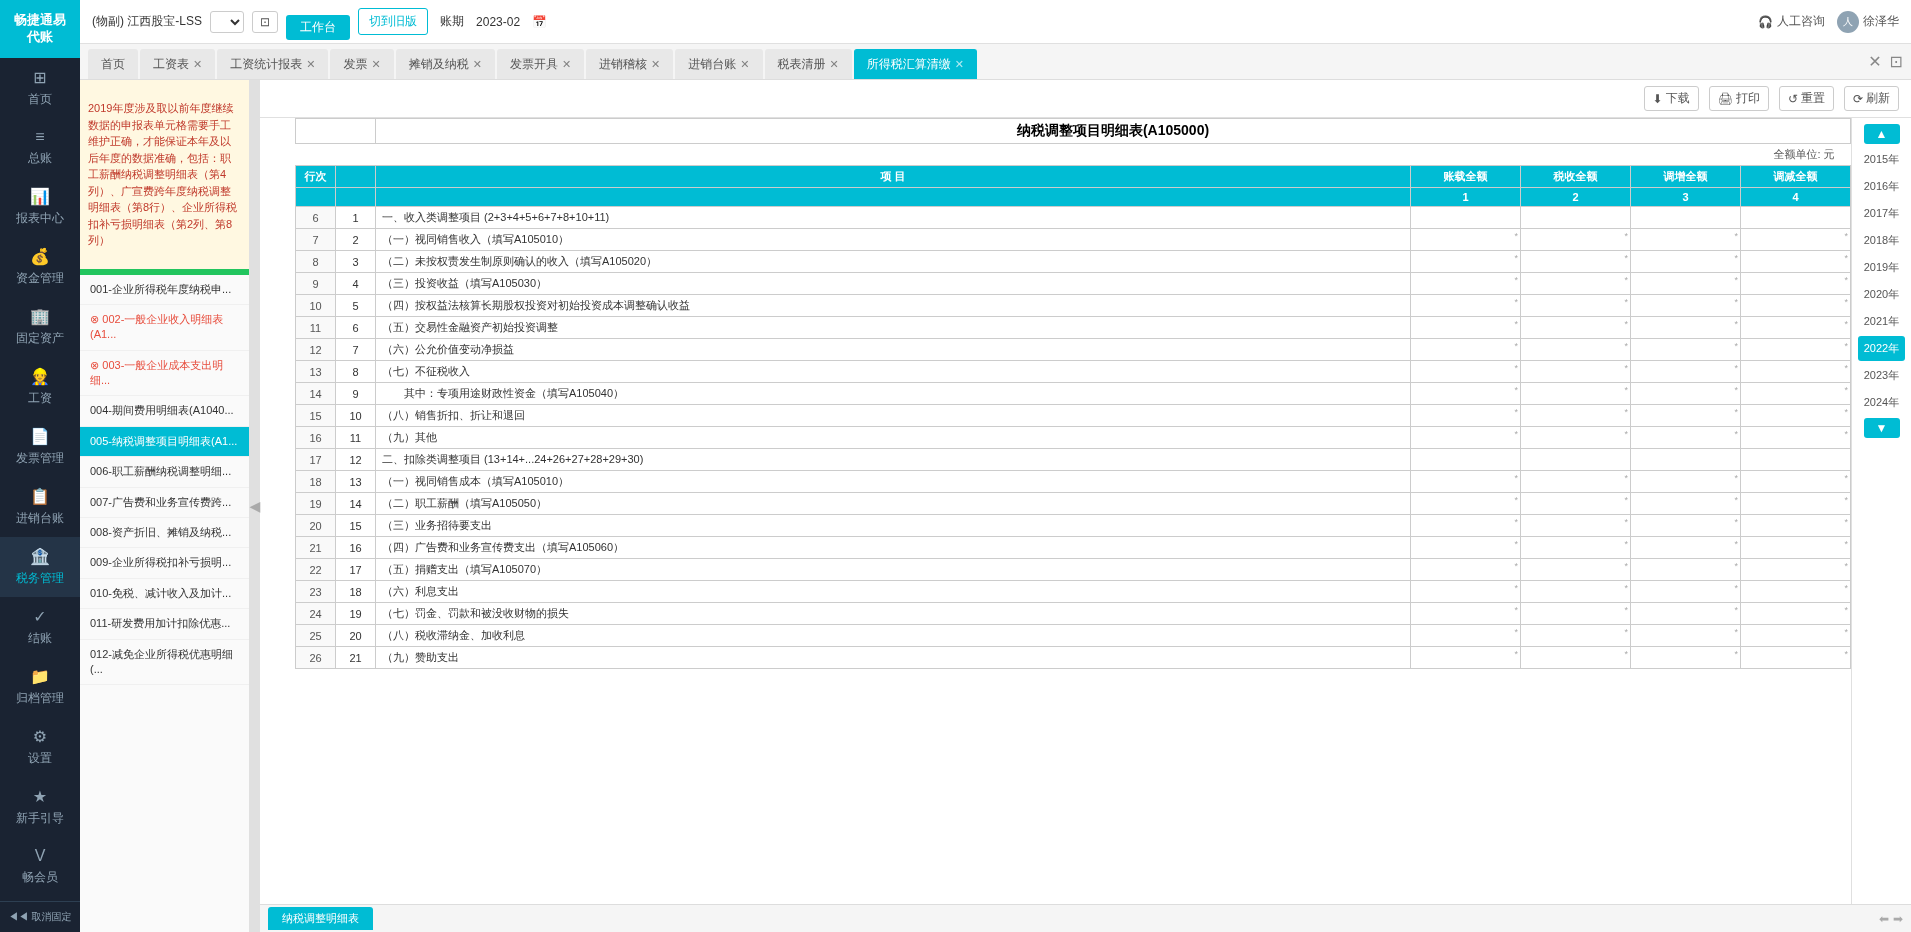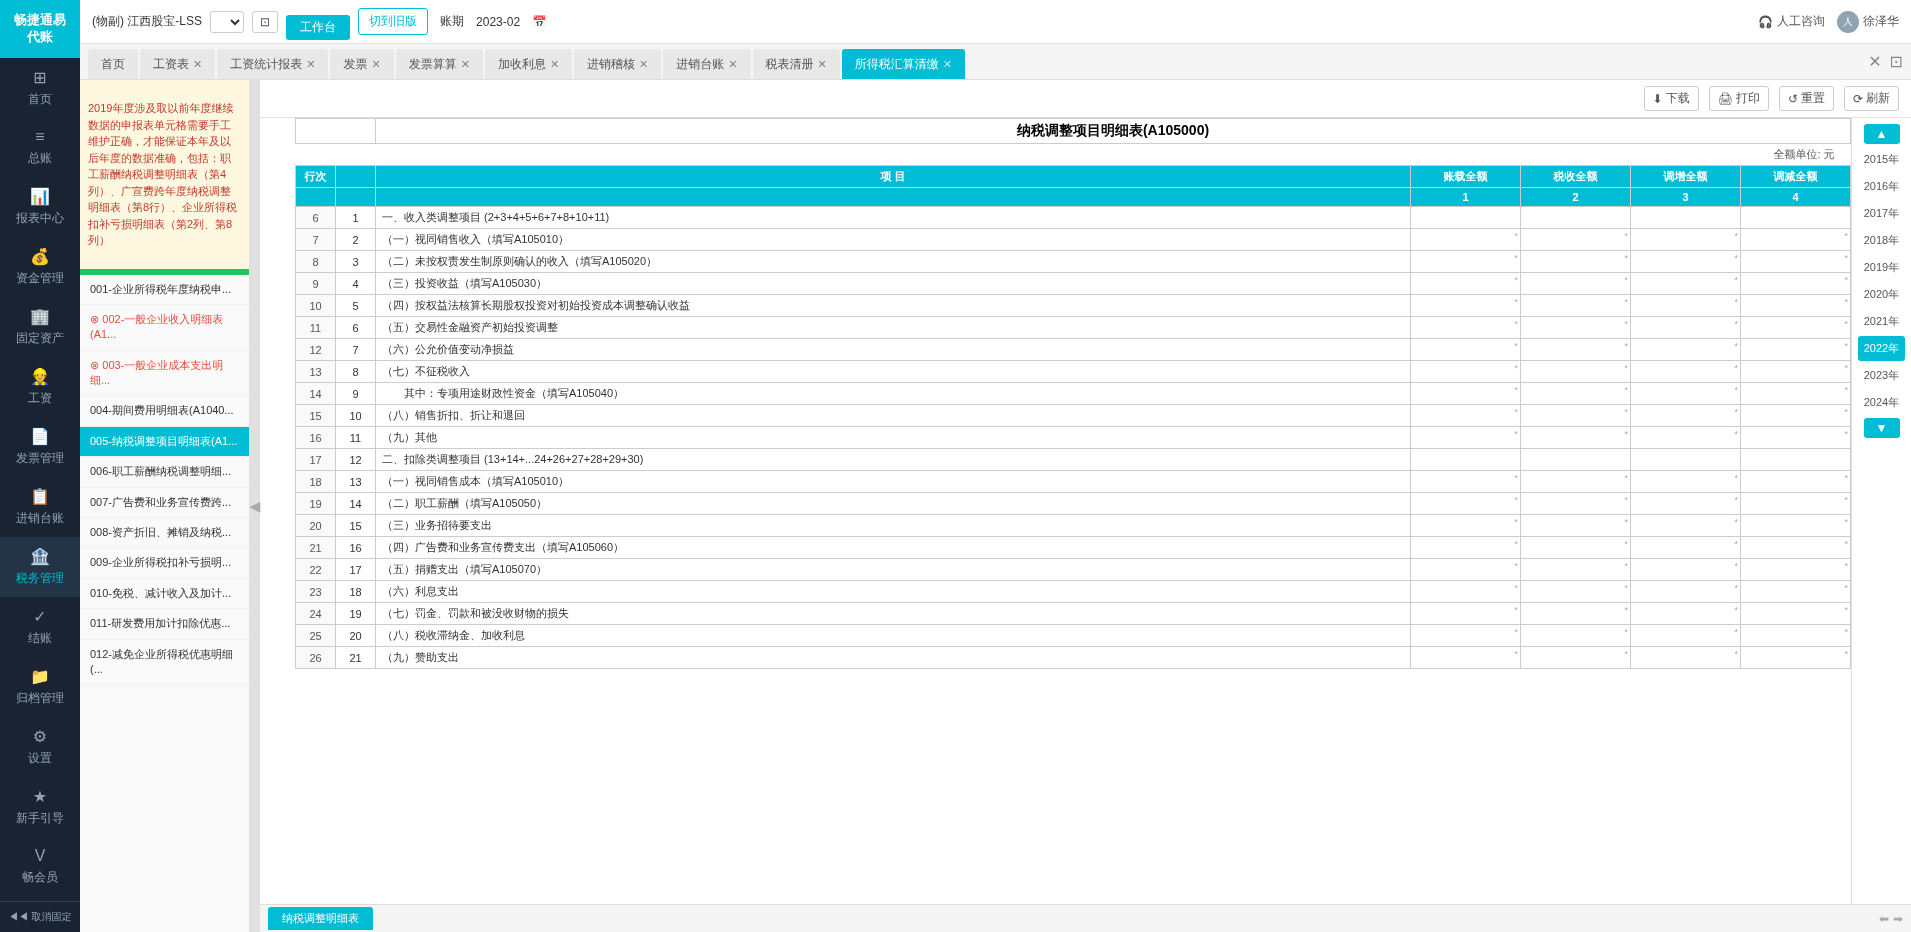--- a/index.html
+++ b/index.html
@@ -186,25 +186,25 @@
       </div>
     <div class="tab">
         <span>工资统计报表</span>
         <span class="tab-close">✕</span>
       </div>
     <div class="tab">
         <span>发票</span>
         <span class="tab-close">✕</span>
       </div>
     <div class="tab">
-        <span>发票算算</span>
-        <span class="tab-close">✕</span>
-      </div>
-    <div class="tab">
-        <span>加收利息</span>
+        <span>摊销及纳税</span>
+        <span class="tab-close">✕</span>
+      </div>
+    <div class="tab">
+        <span>发票开具</span>
         <span class="tab-close">✕</span>
       </div>
     <div class="tab">
         <span>进销稽核</span>
         <span class="tab-close">✕</span>
       </div>
     <div class="tab">
         <span>进销台账</span>
         <span class="tab-close">✕</span>
       </div>

